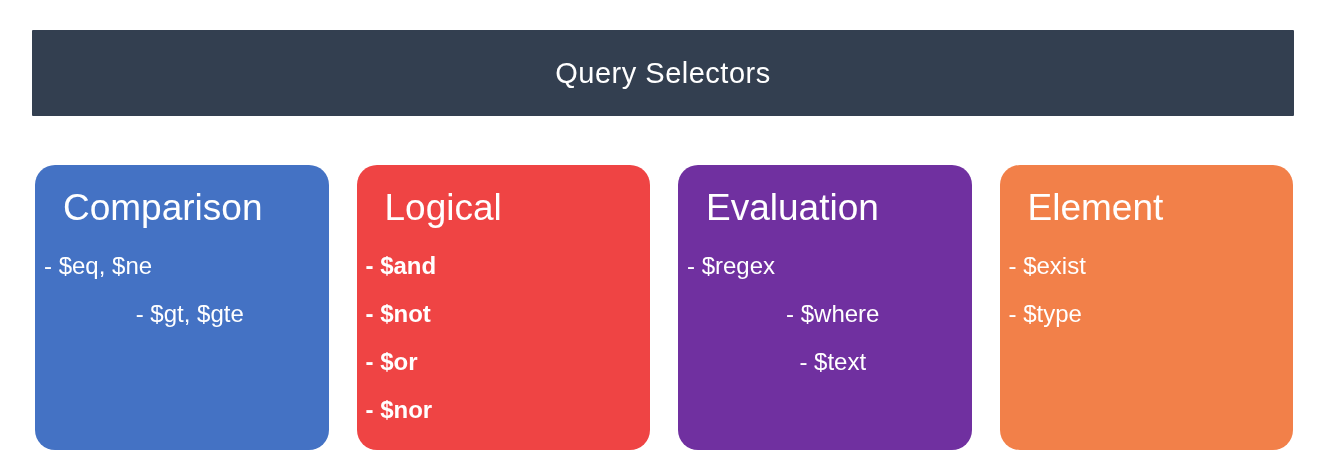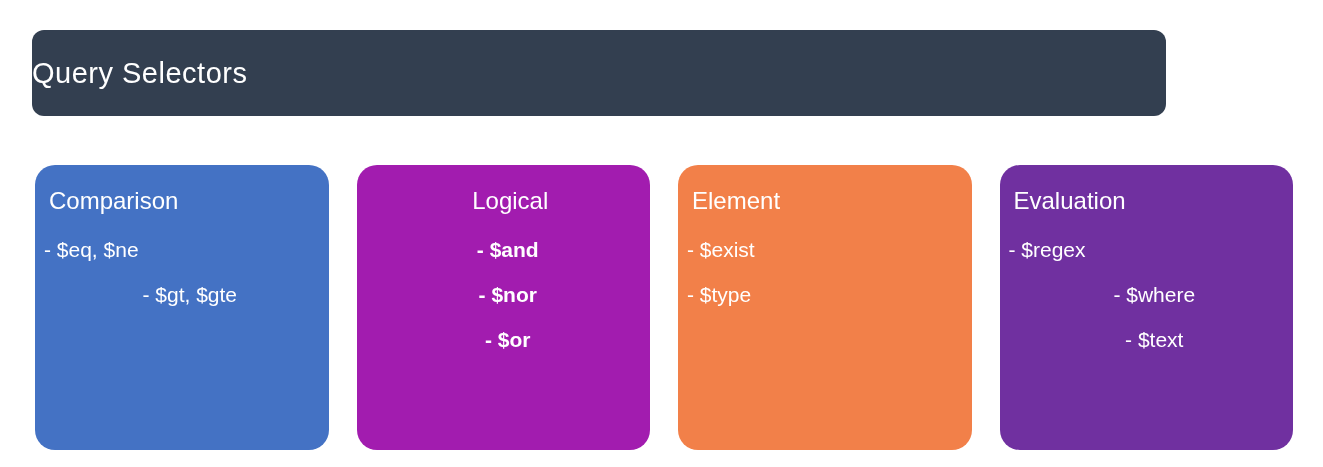--- a/index.html
+++ b/index.html
@@ -14,25 +14,26 @@
   .page {
     position: relative;
     width: 1323px;
     height: 467px;
     background: #ffffff;
   }
   .header {
     position: absolute;
     left: 32px;
     top: 30px;
-    width: 1134px;
+    width: 1262px;
     height: 86px;
-    border-radius: 12px;
+    border-radius: 1px;
     display: flex;
     align-items: center;
+    justify-content: center;
   }
   .header-title {
     color: #ffffff;
     font-size: 29px;
     letter-spacing: 0.5px;
     font-weight: 400;
   }
   .cards {
     position: absolute;
     left: 35px;
@@ -43,27 +44,27 @@
     gap: 28px;
   }
   .card {
     flex: 1 1 0;
     height: 285px;
     border-radius: 20px;
     color: #ffffff;
     padding: 22px 0 0 0;
   }
   .card-title {
-    font-size: 24px;
+    font-size: 37px;
     font-weight: 400;
-    padding-left: 14px;
+    padding-left: 28px;
     line-height: 1.15;
   }
   .card-item {
-    font-size: 21px;
+    font-size: 24px;
     line-height: 1;
     margin-top: 24px;
     padding-left: 9px;
     white-space: pre;
   }
   .card-item.center {
     text-align: center;
     padding-left: 16px;
   }
   .card.compact .card-item {
@@ -80,34 +81,35 @@
   </div>
 
   <div class="cards">
 
     <div class="card" style="background-color: rgb(68, 114, 196);">
       <div class="card-title">Comparison</div>
       <div class="card-item left">- $eq, $ne</div>
       <div class="card-item center">- $gt, $gte</div>
     </div>
 
-    <div class="card compact" style="background-color: #a21caf; text-align: center;">
+    <div class="card compact" style="background-color: #ef4444;">
       <div class="card-title">Logical</div>
       <div class="card-item left">- $and</div>
+      <div class="card-item left">- $not</div>
+      <div class="card-item left">- $or</div>
       <div class="card-item left">- $nor</div>
-      <div class="card-item left">- $or</div>
-    </div>
-
-    <div class="card" style="background-color: rgb(242, 128, 73);">
-      <div class="card-title">Element</div>
-      <div class="card-item left">- $exist</div>
-      <div class="card-item left">- $type</div>
     </div>
 
     <div class="card" style="background-color: rgb(112, 48, 160);">
       <div class="card-title">Evaluation</div>
       <div class="card-item left">- $regex</div>
       <div class="card-item center">- $where</div>
       <div class="card-item center">- $text</div>
     </div>
 
+    <div class="card" style="background-color: rgb(242, 128, 73);">
+      <div class="card-title">Element</div>
+      <div class="card-item left">- $exist</div>
+      <div class="card-item left">- $type</div>
+    </div>
+
   </div>
 </div>
 
 </body></html>

